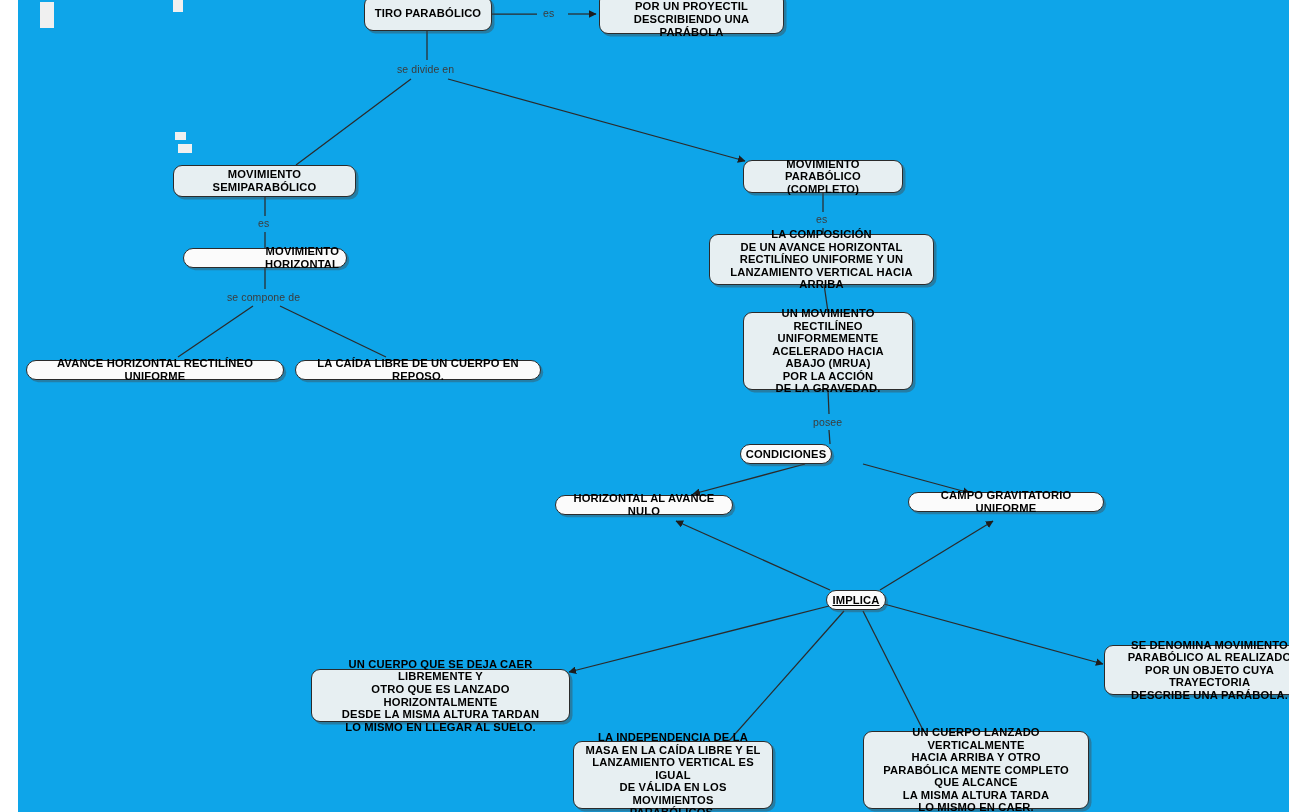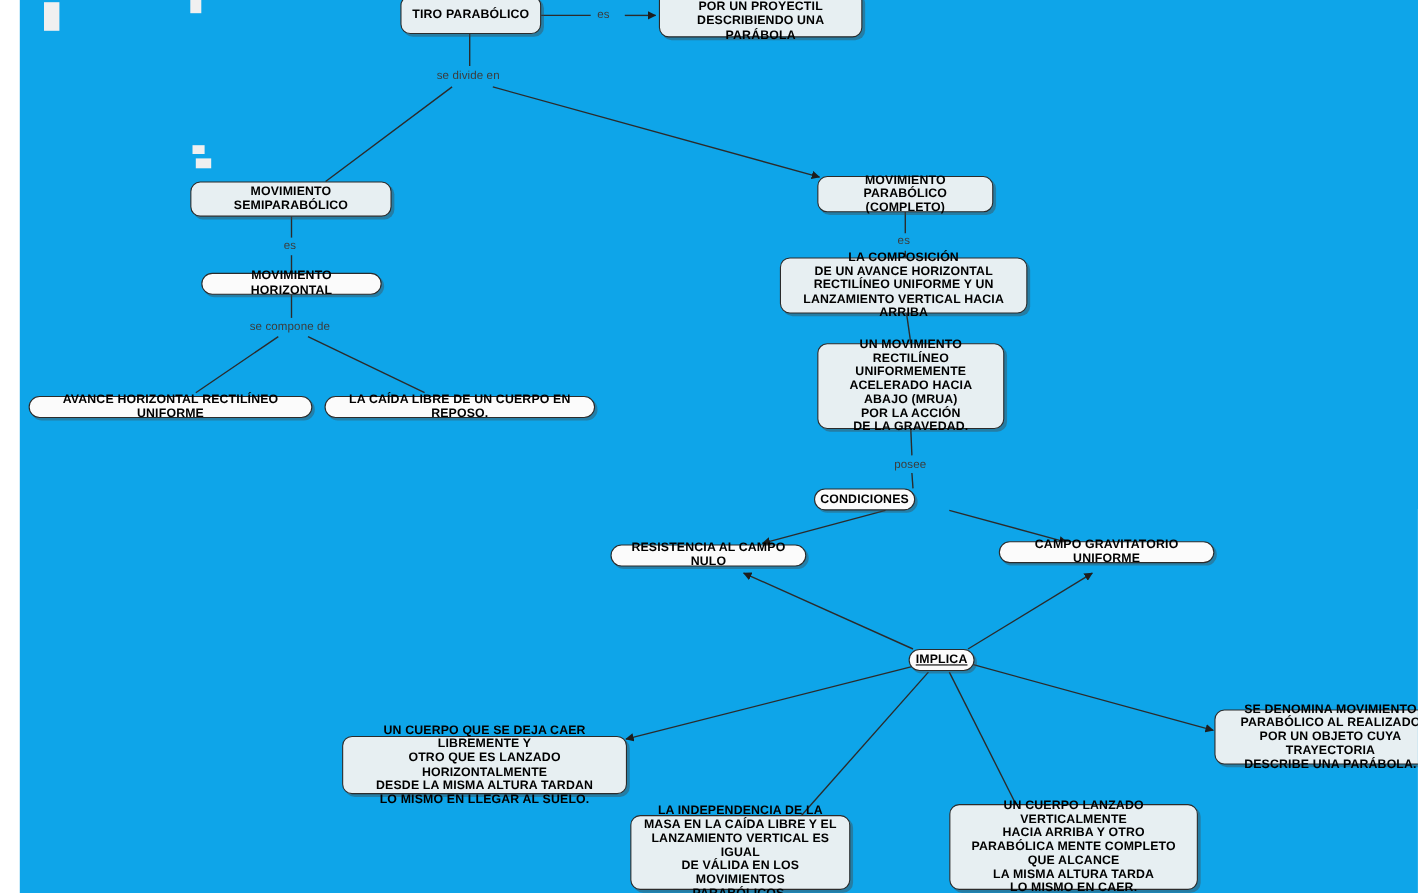--- a/index.html
+++ b/index.html
@@ -135,41 +135,41 @@
 
   <div class="node" style="left:581px; top:-8px; width:185px; height:42px;">MOVIMIENTO  REALIZADO
 POR UN PROYECTIL
 DESCRIBIENDO UNA PARÁBOLA</div>
 
   <div class="node" style="left:155px; top:165px; width:183px; height:32px;">MOVIMIENTO SEMIPARABÓLICO</div>
 
   <div class="node" style="left:725px; top:160px; width:160px; height:33px;">MOVIMIENTO PARABÓLICO
 (COMPLETO)</div>
 
-  <div class="node pill" style="left:165px; top:248px; width:164px; height:20px;">MOVIMIENTO HORIZONTAL</div>
+  <div class="node pill" style="left:165px; top:248px; width:164px; height:20px;text-align:right;">MOVIMIENTO HORIZONTAL</div>
 
   <div class="node" style="left:691px; top:234px; width:225px; height:51px;">LA COMPOSICIÓN
 DE UN AVANCE HORIZONTAL
 RECTILÍNEO UNIFORME Y UN
 LANZAMIENTO VERTICAL HACIA ARRIBA</div>
 
   <div class="node pill" style="left:8px; top:360px; width:258px; height:20px;">AVANCE HORIZONTAL RECTILÍNEO UNIFORME</div>
 
   <div class="node pill" style="left:277px; top:360px; width:246px; height:20px;">LA CAÍDA LIBRE DE UN CUERPO EN REPOSO.</div>
 
   <div class="node" style="left:725px; top:312px; width:170px; height:78px;">UN MOVIMIENTO RECTILÍNEO
 UNIFORMEMENTE
 ACELERADO HACIA
 ABAJO (MRUA)
 POR LA ACCIÓN
 DE LA GRAVEDAD.</div>
 
   <div class="node pill" style="left:722px; top:444px; width:92px; height:20px;">CONDICIONES</div>
 
-  <div class="node pill" style="left:537px; top:495px; width:178px; height:20px;">RESISTENCIA AL CAMPO NULO</div>
+  <div class="node pill" style="left:537px; top:495px; width:178px; height:20px;">HORIZONTAL AL AVANCE NULO</div>
 
   <div class="node pill" style="left:890px; top:492px; width:196px; height:20px;">CAMPO GRAVITATORIO UNIFORME</div>
 
   <div class="node pill" style="left:808px; top:590px; width:60px; height:20px;text-decoration:underline;">IMPLICA</div>
 
   <div class="node" style="left:293px; top:669px; width:259px; height:53px;">UN CUERPO QUE SE DEJA CAER LIBREMENTE Y
 OTRO QUE ES LANZADO HORIZONTALMENTE
 DESDE LA MISMA ALTURA TARDAN
 LO MISMO EN LLEGAR AL SUELO.</div>
 

